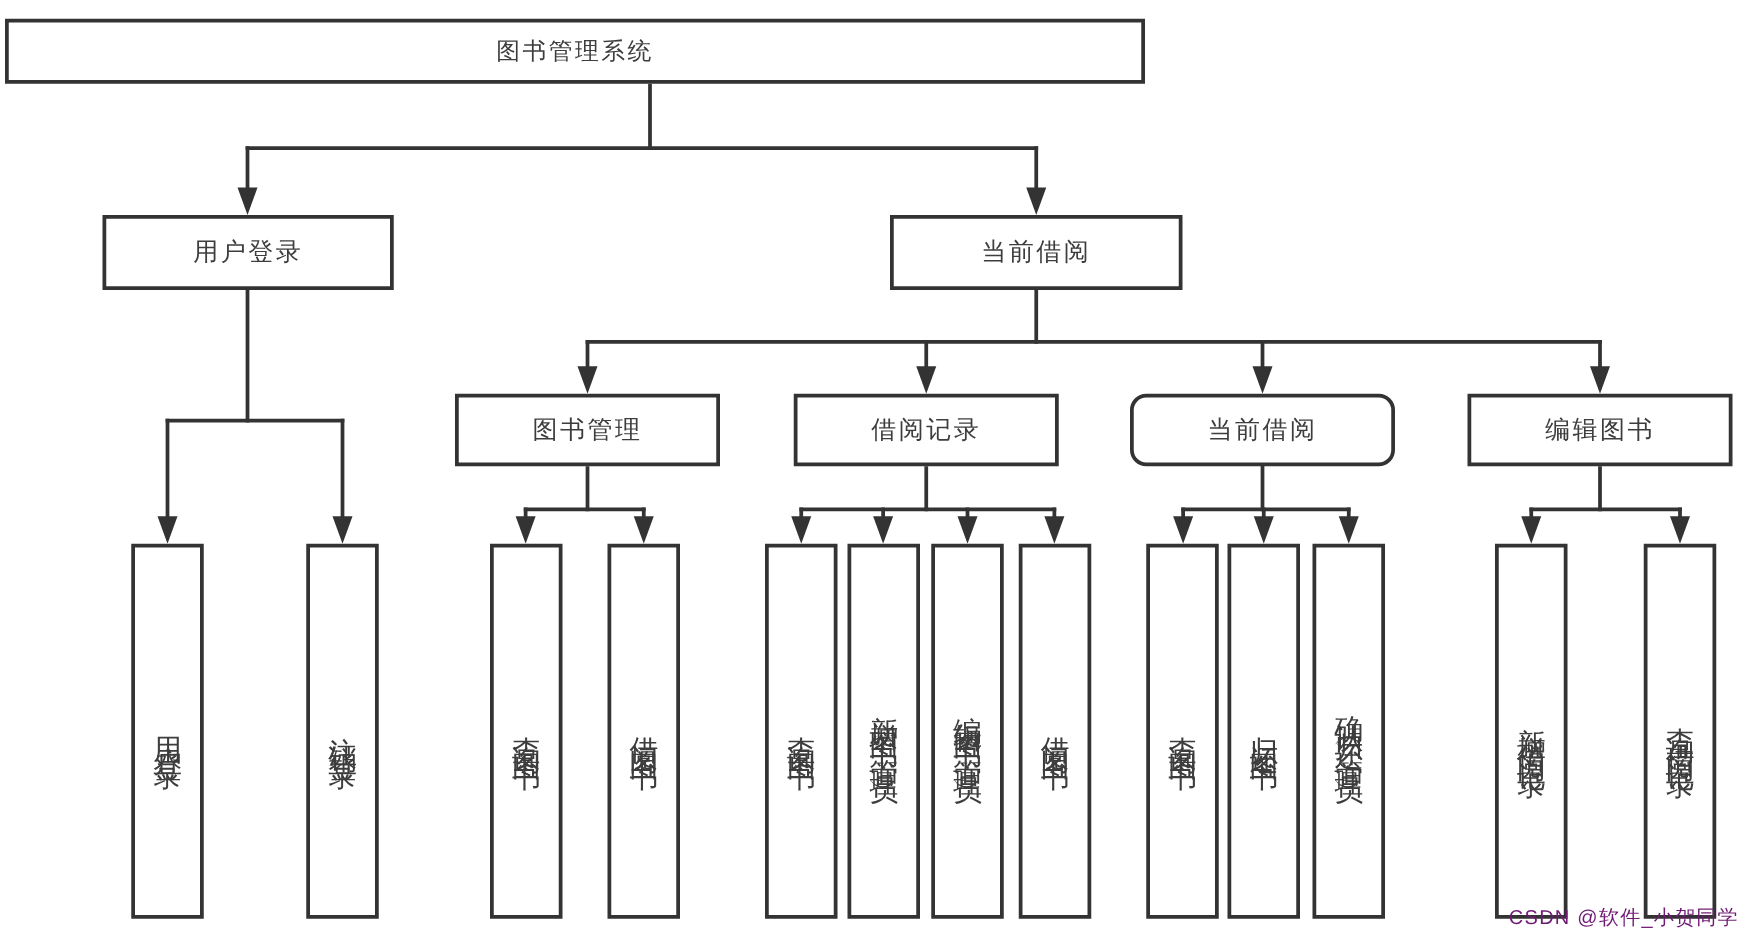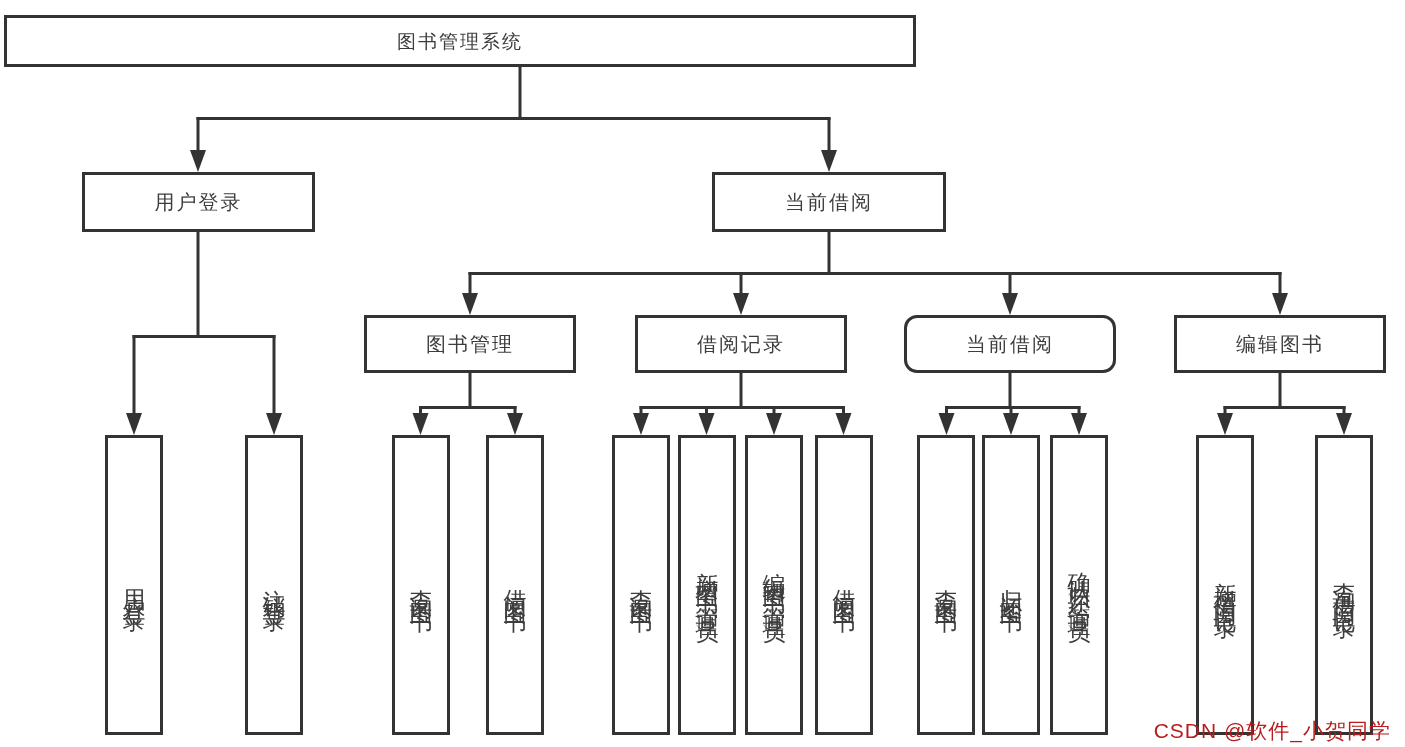--- a/index.html
+++ b/index.html
@@ -19,21 +19,21 @@
   .hbox span{
     font-size:20px;letter-spacing:2px;line-height:1;white-space:nowrap;
   }
   .root-box span{font-size:19px;letter-spacing:2px;}
   .vbox span{
     writing-mode:vertical-rl;text-orientation:mixed;
     font-size:23px;letter-spacing:7px;line-height:1;
   }
   .watermark{
     position:absolute;right:14px;bottom:2px;
-    font-size:21px;color:#b91c1c;letter-spacing:1px;white-space:nowrap;
+    font-size:16px;color:#701a75;letter-spacing:1px;white-space:nowrap;
   }
 </style>
 </head>
 <body>
 
 <div class="canvas">
 
   <svg class="connectors" width="1405" height="747" viewBox="0 0 1405 747">
     <g stroke="#333333" stroke-width="3" fill="none">
 

